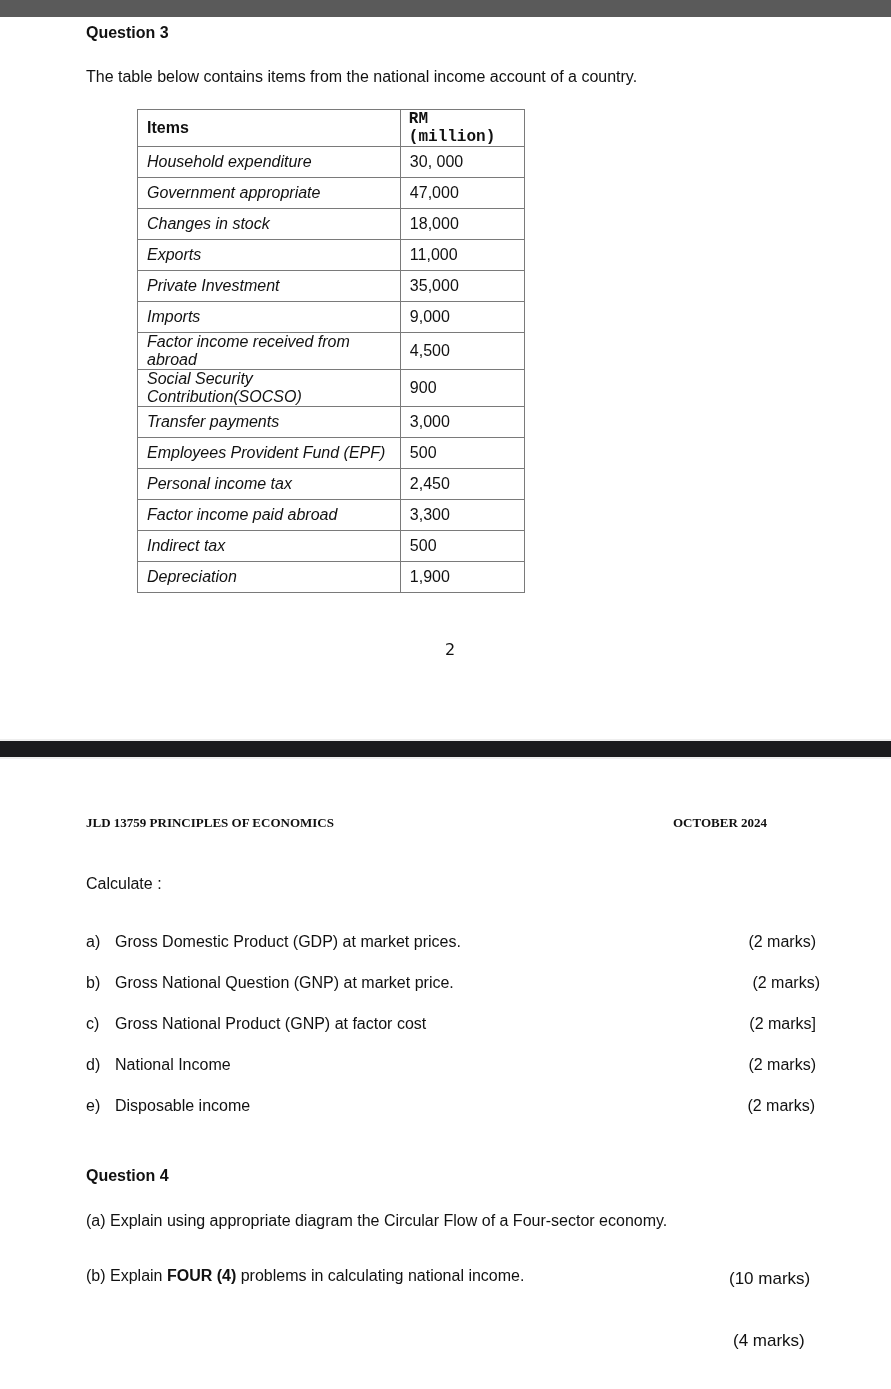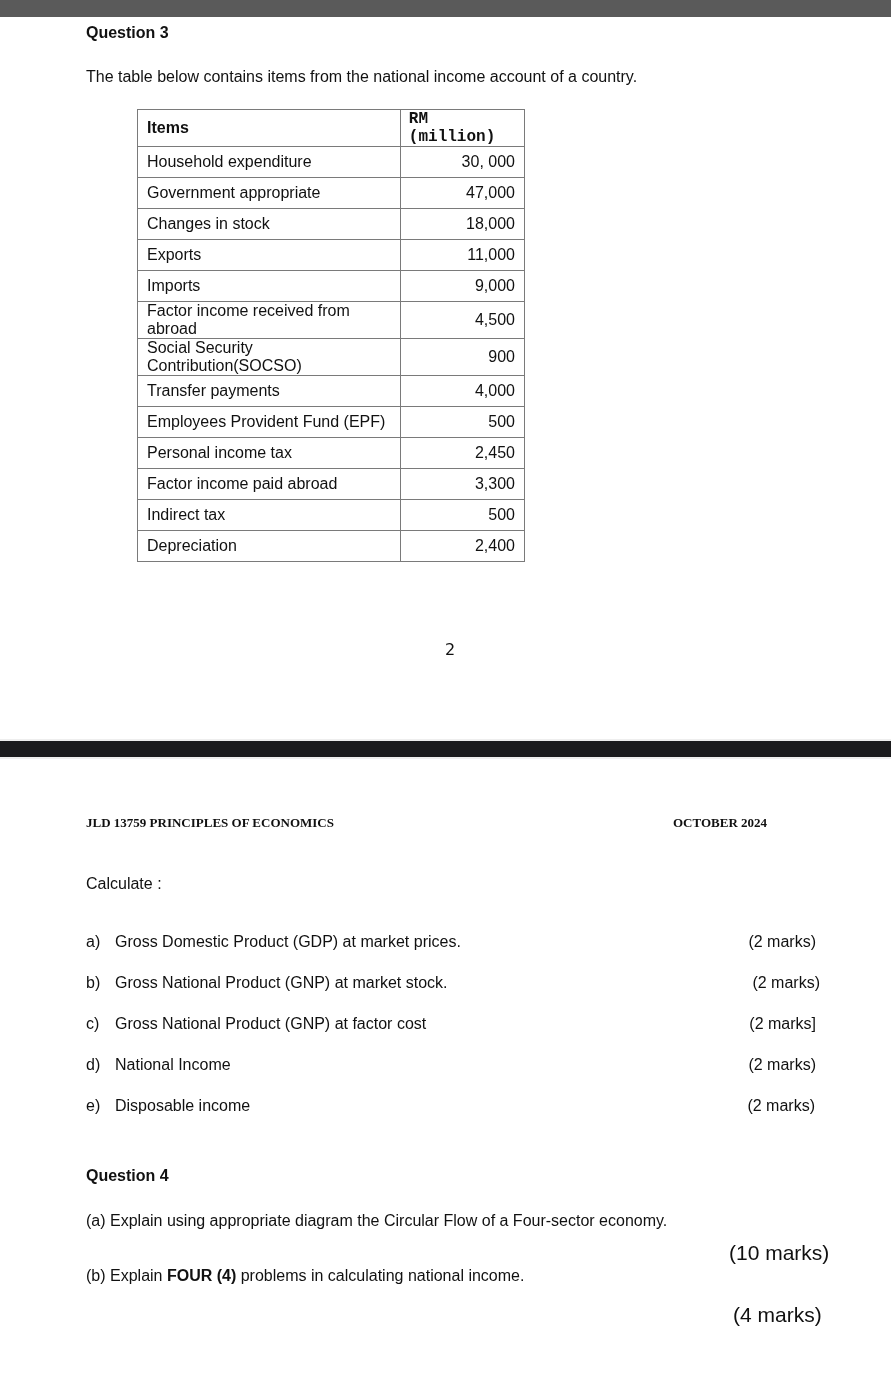--- a/index.html
+++ b/index.html
@@ -13,33 +13,33 @@
   .para { position: absolute; left: 86px; font-size: 16px; }
   table.ni {
     position: absolute; left: 137px; top: 109px; width: 388px;
     border-collapse: collapse; font-size: 16px;
   }
   table.ni td, table.ni th {
     border: 1.5px solid #7a7a7a; height: 30px; padding: 0 9px; vertical-align: middle;
   }
   table.ni th { text-align: left; font-weight: bold; }
   table.ni th.col-val { padding-left: 8px; font-family: Liberation Mono, monospace; }
-  table.ni td.val { text-align: right; width: 122px; }
-  table.ni td.item { width: 320px; }
+  table.ni td.val { text-align: left; width: 122px; }
+  table.ni td.item { width: 320px; font-style: italic; }
   .page-num { position: absolute; left: 0; width: 900px; text-align: center; top: 640px; font-size: 16px; font-family: "DejaVu Sans", sans-serif; }
   .divider-light { position: absolute; left: 0; width: 891px; top: 739px; height: 2px; background: #eeeeee; }
   .divider { position: absolute; left: 0; width: 891px; top: 741px; height: 16px; background: #1b1b1d; }
   .divider-light2 { position: absolute; left: 0; width: 891px; top: 757px; height: 2px; background: #eeeeee; }
   .hdr { position: absolute; top: 815px; font-family: "Liberation Serif", serif; font-weight: bold; font-size: 13px; }
   .calc-row { position: absolute; left: 86px; width: 730px; font-size: 16px; }
   .calc-row .lbl { position: absolute; left: 0; }
   .calc-row .txt { position: absolute; left: 29px; }
   .calc-row .marks { position: absolute; right: 0; }
   .q4a { position: absolute; left: 86px; font-size: 16px; }
-  .marks-abs { position: absolute; font-size: 21px; }
+  .marks-abs { position: absolute; font-size: 17px; margin-top: 28px; }
   b { font-weight: bold; }
 </style>
 </head>
 <body>
 
 <div class="topbar"></div>
 
 <div class="q-title" style="top:24px;">Question 3</div>
 <div class="para" style="top:68px;">The table below contains items from the national income account of a country.</div>
 
@@ -61,54 +61,58 @@
       </tr>
       <tr>
         <td class="item">Changes in stock</td>
         <td class="val">18,000</td>
       </tr>
       <tr>
         <td class="item">Exports</td>
         <td class="val">11,000</td>
       </tr>
       <tr>
+        <td class="item">Private Investment</td>
+        <td class="val">35,000</td>
+      </tr>
+      <tr>
         <td class="item">Imports</td>
         <td class="val">9,000</td>
       </tr>
       <tr>
         <td class="item">Factor income received from abroad</td>
         <td class="val">4,500</td>
       </tr>
       <tr>
         <td class="item">Social Security Contribution(SOCSO)</td>
         <td class="val">900</td>
       </tr>
       <tr>
         <td class="item">Transfer payments</td>
-        <td class="val">4,000</td>
+        <td class="val">3,000</td>
       </tr>
       <tr>
         <td class="item">Employees Provident Fund (EPF)</td>
         <td class="val">500</td>
       </tr>
       <tr>
         <td class="item">Personal income tax</td>
         <td class="val">2,450</td>
       </tr>
       <tr>
         <td class="item">Factor income paid abroad</td>
         <td class="val">3,300</td>
       </tr>
       <tr>
         <td class="item">Indirect tax</td>
         <td class="val">500</td>
       </tr>
       <tr>
         <td class="item">Depreciation</td>
-        <td class="val">2,400</td>
+        <td class="val">1,900</td>
       </tr>
     </tbody>
 </table>
 
 <div class="page-num">2</div>
 
 <div class="divider-light"></div>
 <div class="divider"></div>
 <div class="divider-light2"></div>
 
@@ -118,21 +122,21 @@
 <div class="para" style="top:875px;">Calculate :</div>
 
 <div id="parts">
     <div class="calc-row" style="top: 933px;">
       <span class="lbl">a)</span>
       <span class="txt">Gross Domestic Product (GDP) at market prices.</span>
       <span class="marks" style="right: 0px;">(2 marks)</span>
     </div>
     <div class="calc-row" style="top: 974px;">
       <span class="lbl">b)</span>
-      <span class="txt">Gross National Product (GNP) at market stock.</span>
+      <span class="txt">Gross National Question (GNP) at market price.</span>
       <span class="marks" style="right: -4px;">(2 marks)</span>
     </div>
     <div class="calc-row" style="top: 1015px;">
       <span class="lbl">c)</span>
       <span class="txt">Gross National Product (GNP) at factor cost</span>
       <span class="marks" style="right: 0px;">(2 marks]</span>
     </div>
     <div class="calc-row" style="top: 1056px;">
       <span class="lbl">d)</span>
       <span class="txt">National Income</span>

